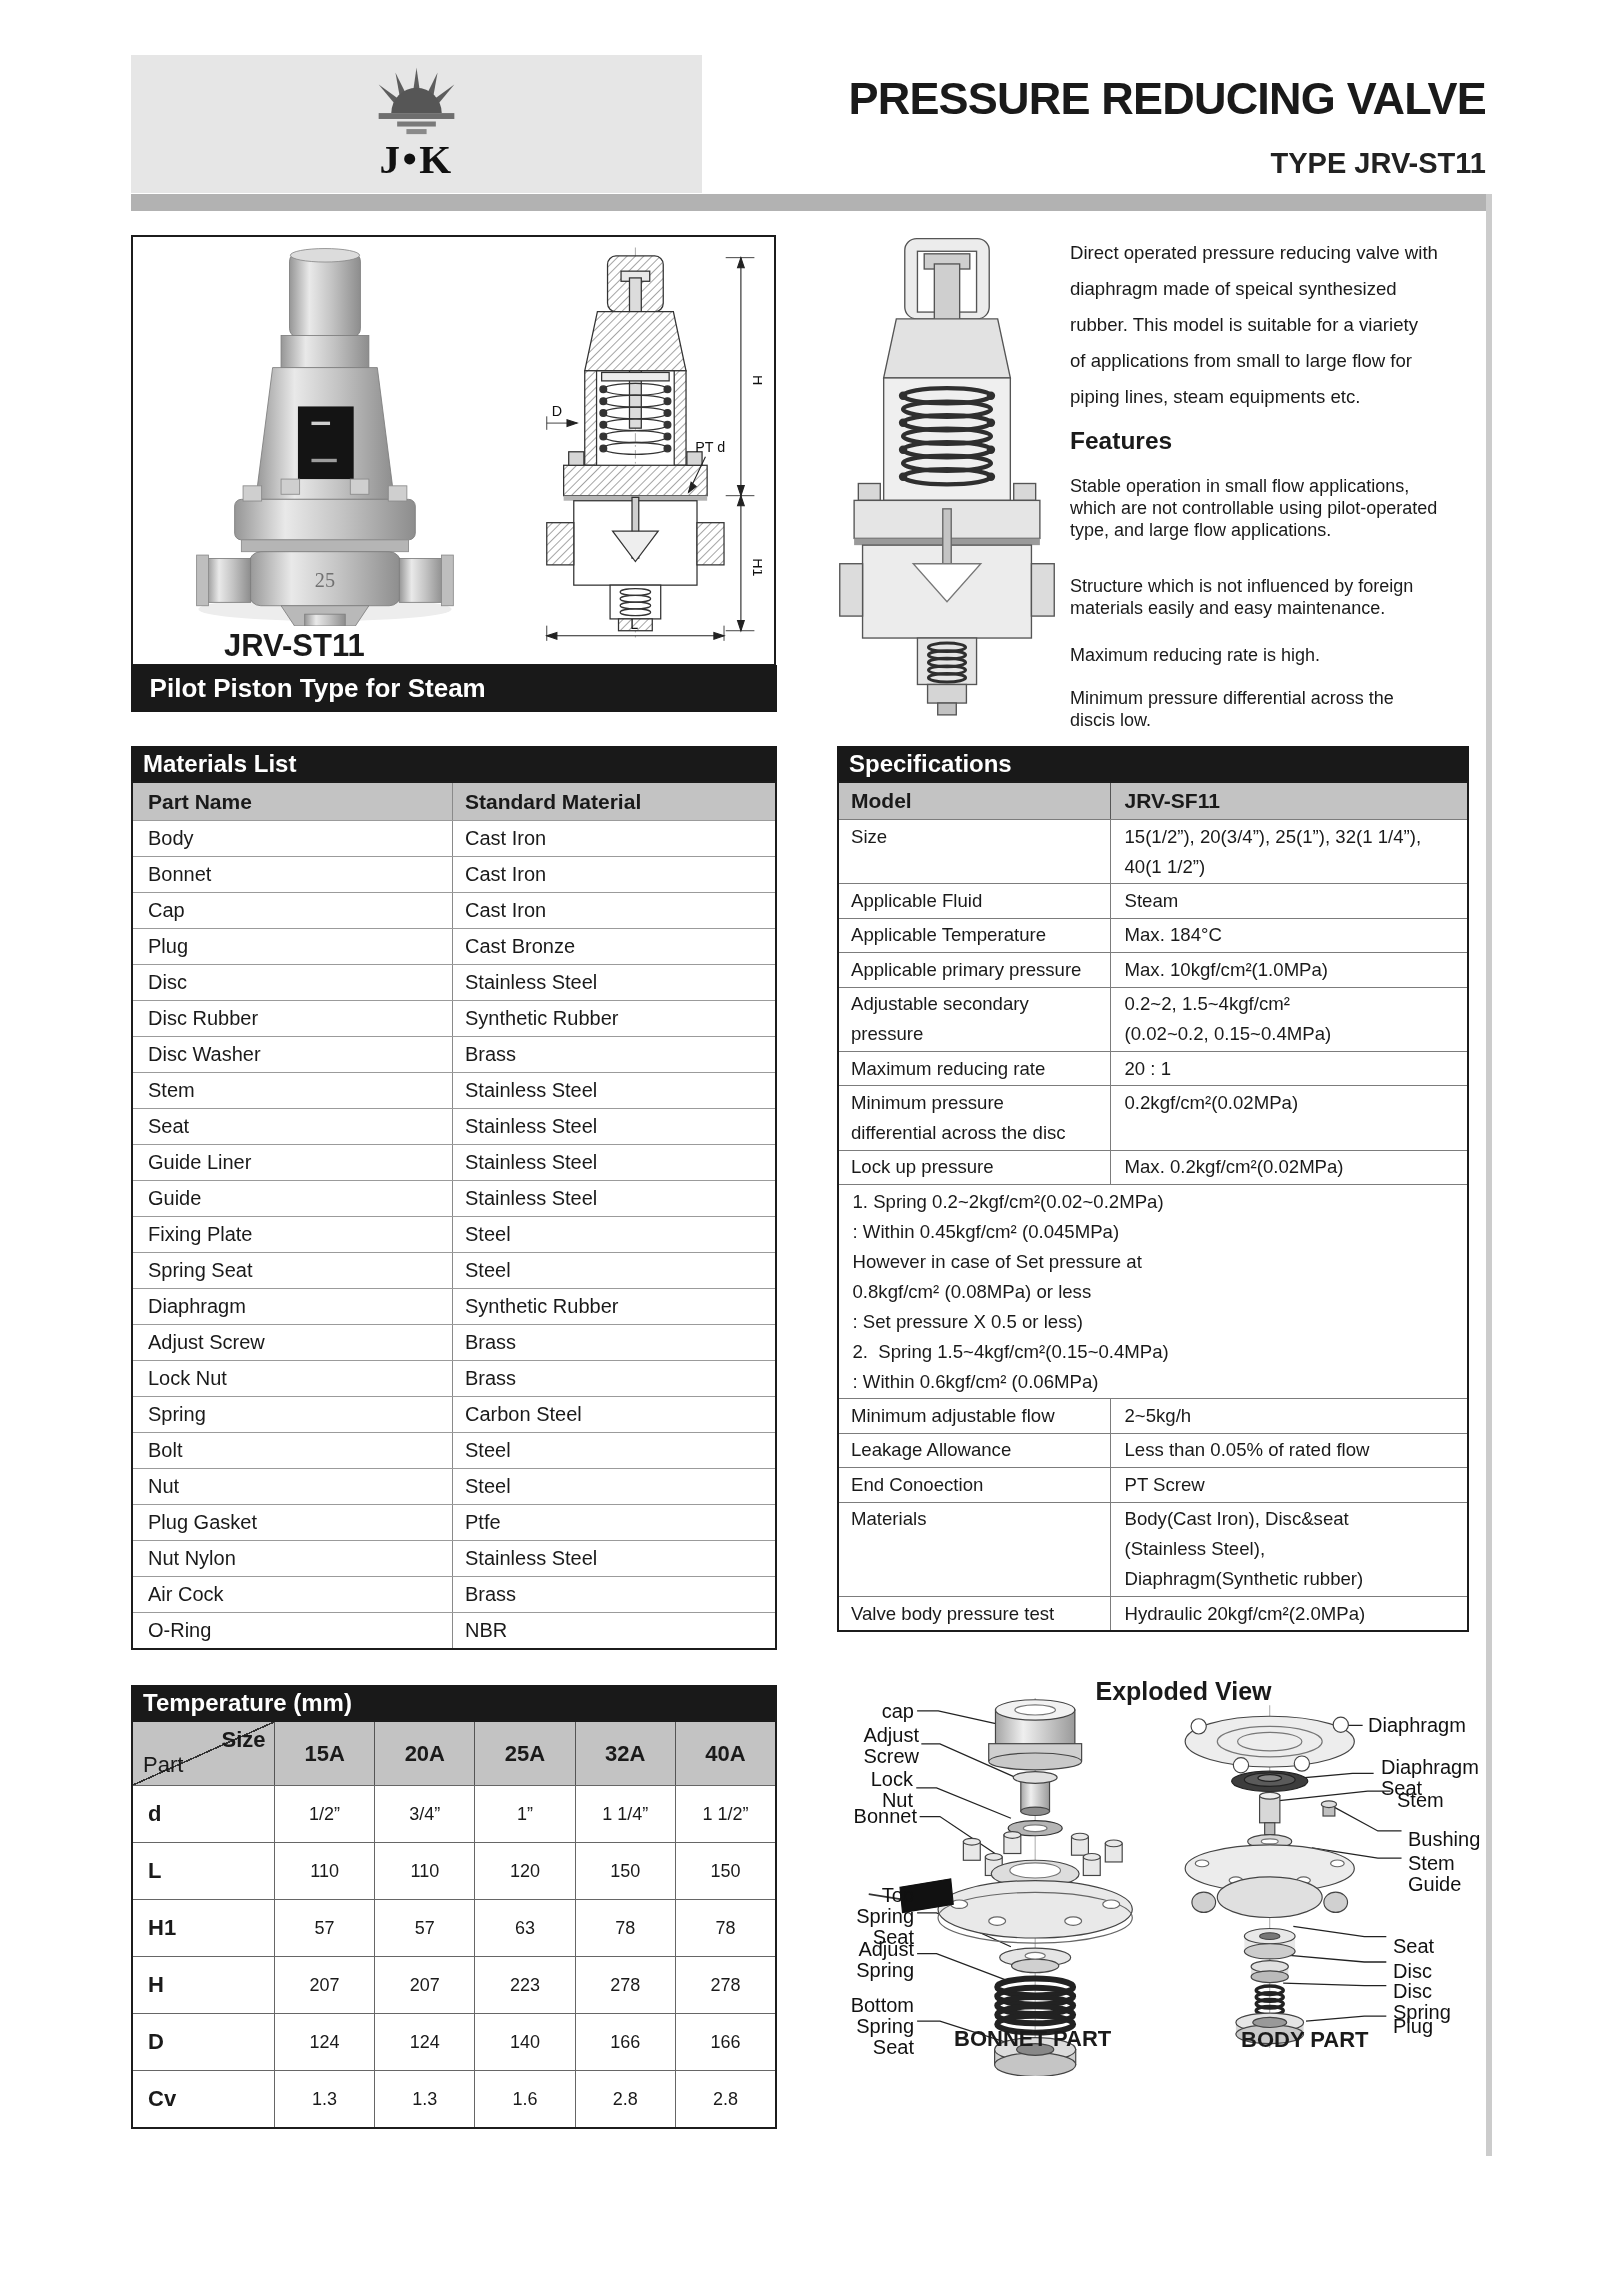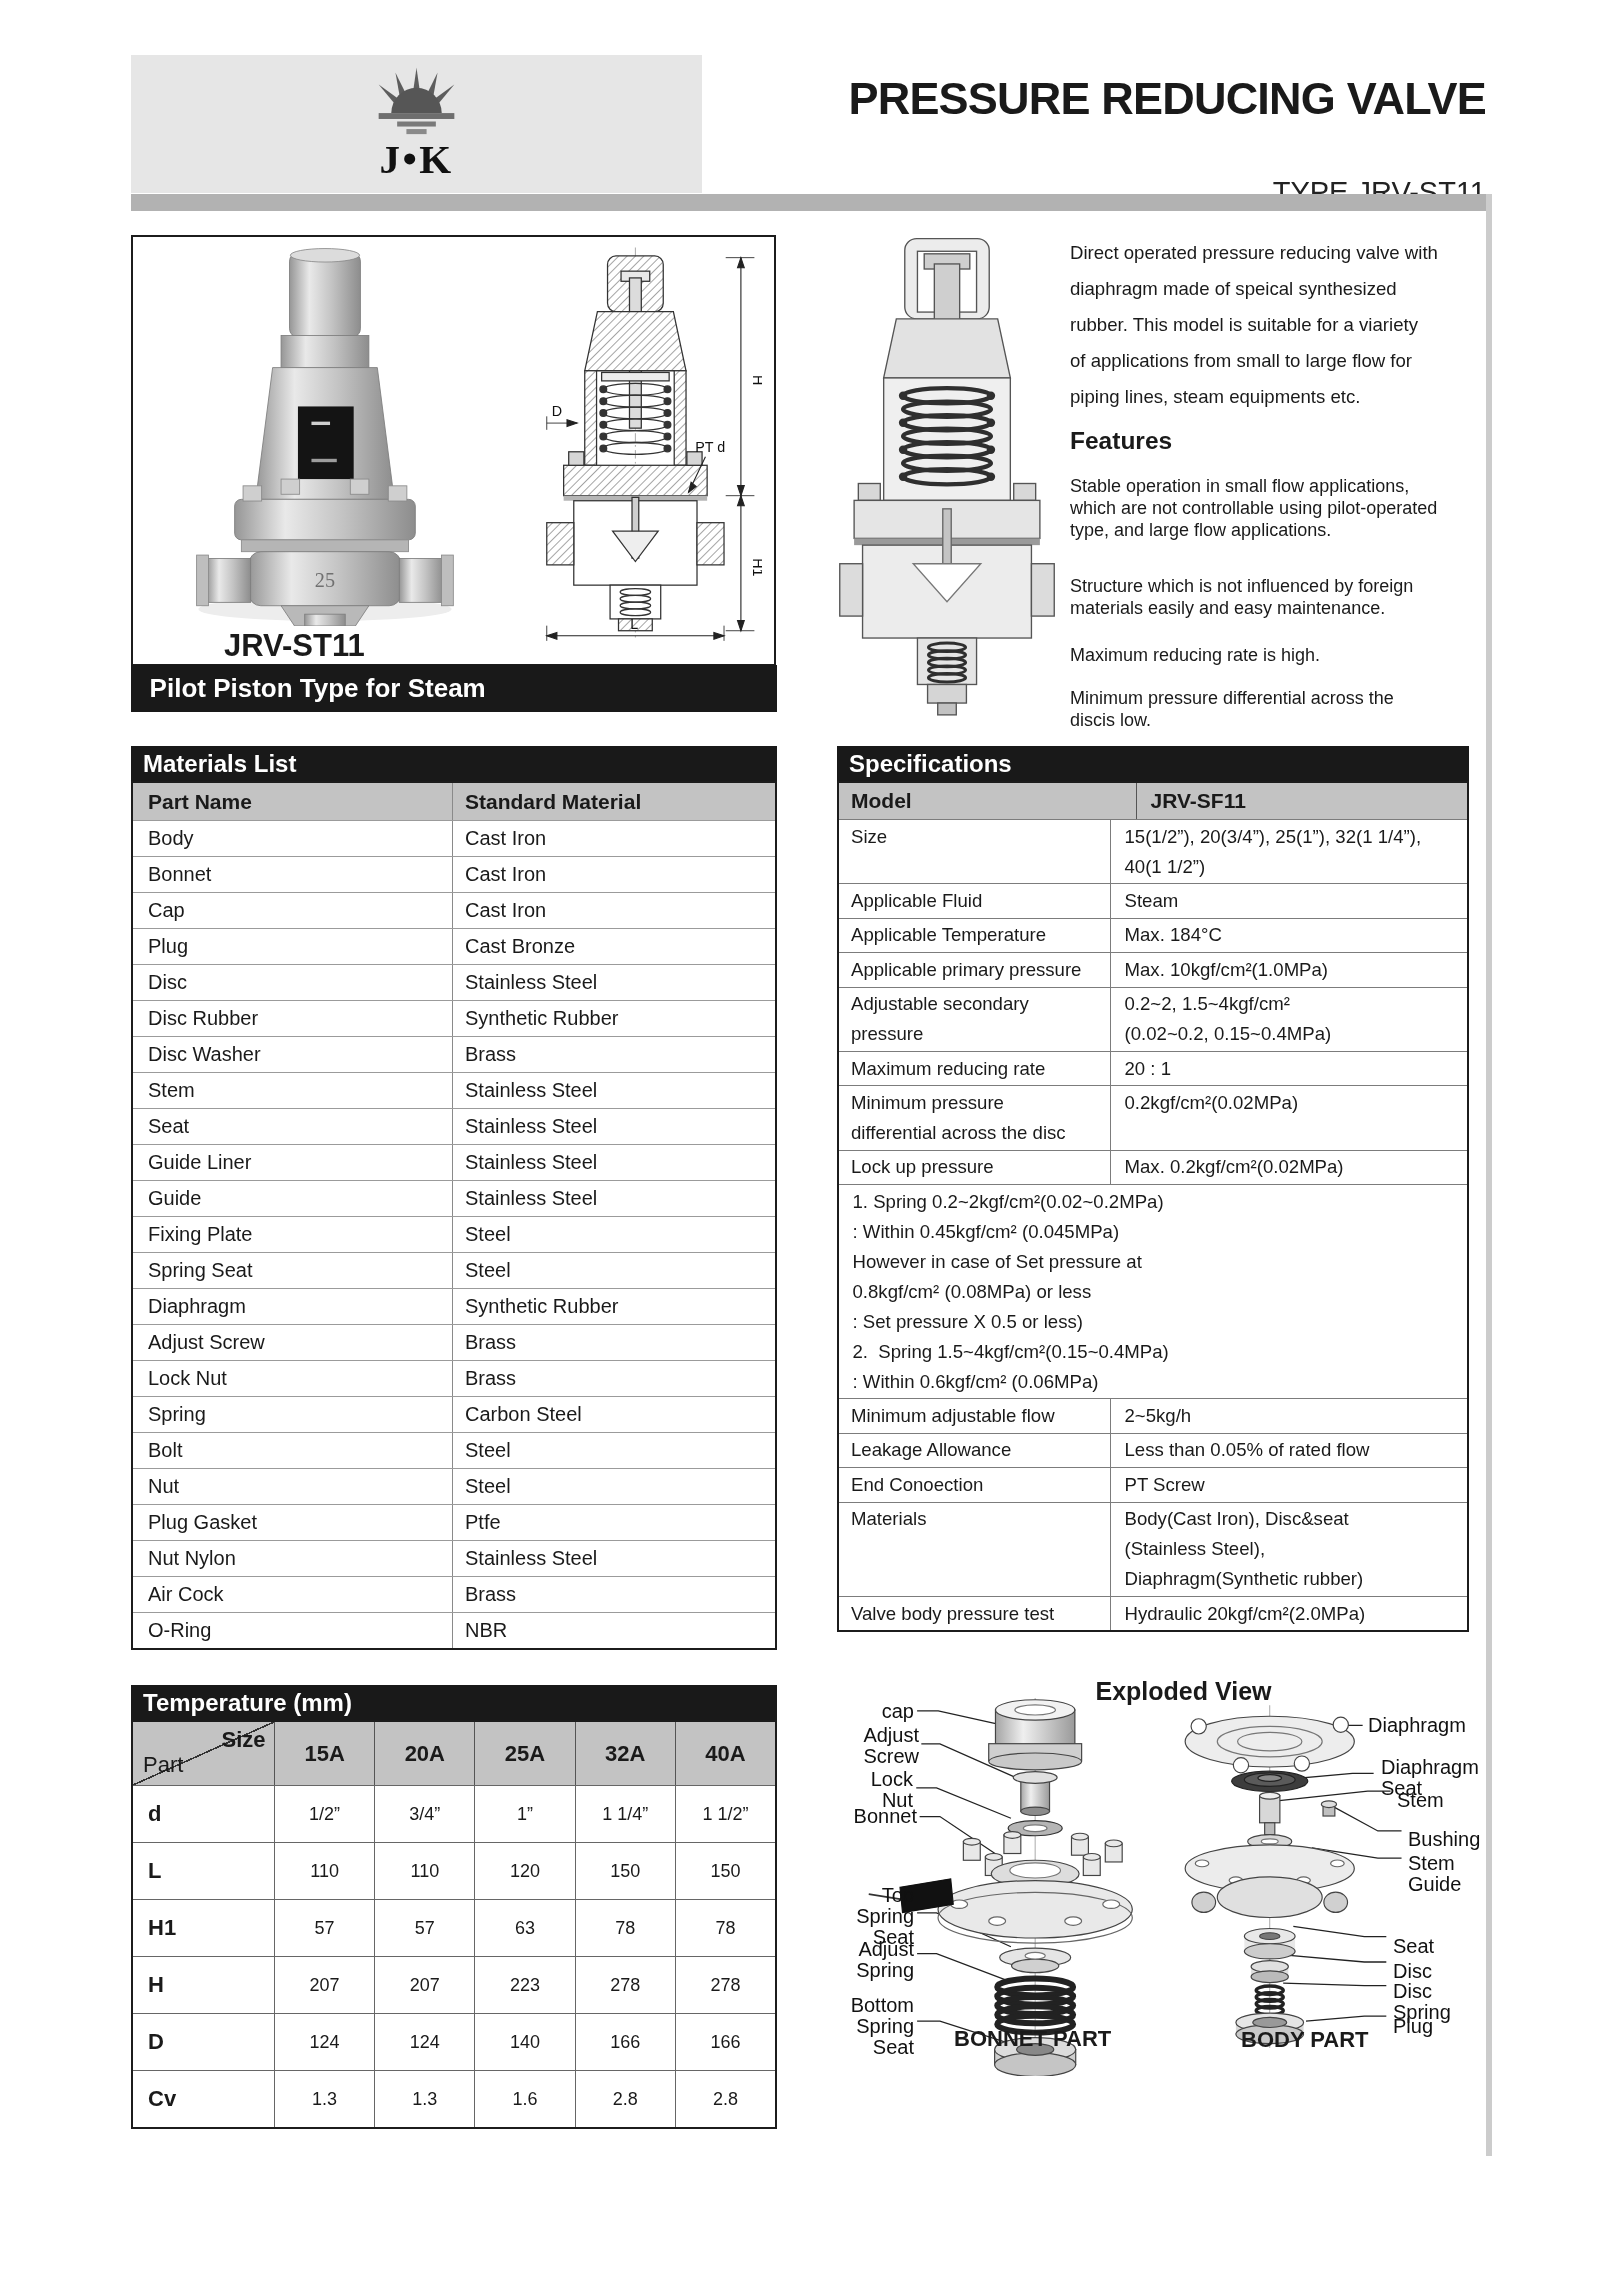--- a/index.html
+++ b/index.html
@@ -7,21 +7,21 @@
         font-family:"Liberation Sans",sans-serif;color:#1a1a1a;overflow:hidden;}
   .abs{position:absolute;}
 
   
   .logo-box{left:131px;top:55px;width:571px;height:138px;background:#e6e6e6;
             display:flex;flex-direction:column;align-items:center;justify-content:center;}
   .logo-jk{font-family:"Liberation Serif",serif;font-weight:bold;font-size:41px;
            letter-spacing:2.5px;color:#111;margin-top:-5px;}
   .doc-title{left:727px;top:73px;width:759px;text-align:right;font-size:45px;
              font-weight:bold;letter-spacing:-0.8px;white-space:nowrap;}
-  .doc-subtitle{left:727px;top:176px;width:759px;text-align:right;font-size:29px;color:#222;}
+  .doc-subtitle{left:727px;top:147px;width:759px;text-align:right;font-size:29px;color:#222;font-weight:bold;}
   .top-bar{left:131px;top:194px;width:1355px;height:17px;background:#b2b2b2;}
   .v-rule{left:1486px;top:194px;width:6px;height:1962px;background:#cccccc;}
 
   
   .photo-panel{left:131px;top:235px;width:641px;height:427px;border:2.5px solid #1c1c1c;background:#fff;}
   .model-label{left:91px;top:391px;font-size:31px;font-weight:bold;}
   .banner{left:131px;top:665px;width:646px;height:47px;background:#191919;color:#fff;
           font-weight:bold;font-size:26px;line-height:47px;padding-left:18.6px;box-sizing:border-box;}
 
   
@@ -36,21 +36,21 @@
 
   #materials{left:131px;top:746px;width:646px;box-sizing:border-box;border-radius:9px;}
   .mat-header{display:flex;height:37px;background:#c3c3c3;font-weight:bold;font-size:21px;align-items:center;}
   .mat-row{display:flex;height:35px;align-items:center;border-top:1.7px solid #9b9b9b;font-size:20px;}
   .mc{box-sizing:border-box;}
   .mat-c1{width:320px;padding-left:15px;border-right:1.7px solid #8a8a8a;height:100%;display:flex;align-items:center;}
   .mat-c2{flex:1;padding-left:12px;}
 
   #specs{left:837px;top:746px;width:632px;box-sizing:border-box;}
   .spec-header{display:flex;height:36px;background:#c3c3c3;font-weight:bold;font-size:21px;align-items:center;}
-  .spec-hl{width:298px;padding-left:12px;border-right:1.7px solid #555;box-sizing:border-box;height:100%;display:flex;align-items:center;}
+  .spec-hl{width:272px;padding-left:12px;border-right:1.7px solid #555;box-sizing:border-box;height:100%;display:flex;align-items:center;}
   .spec-hv{flex:1;padding-left:13.5px;}
   .spec-row{display:flex;border-top:1.7px solid #7c7c7c;font-size:18.6px;}
   .spec-label{width:272px;padding:1.7px 0 1.7px 12px;border-right:1.7px solid #7c7c7c;
               line-height:30px;white-space:pre;box-sizing:border-box;}
   .spec-value{flex:1;padding:1.7px 0 1.7px 13.5px;line-height:30px;white-space:pre;}
 
   #dims{left:131px;top:1685px;width:646px;box-sizing:border-box;}
   .dim-grid{display:flex;flex-direction:column;}
   .dim-hrow{display:flex;height:63px;background:#c3c3c3;}
   .dim-corner{width:142px;position:relative;border-right:1.7px solid #555;box-sizing:border-box;

